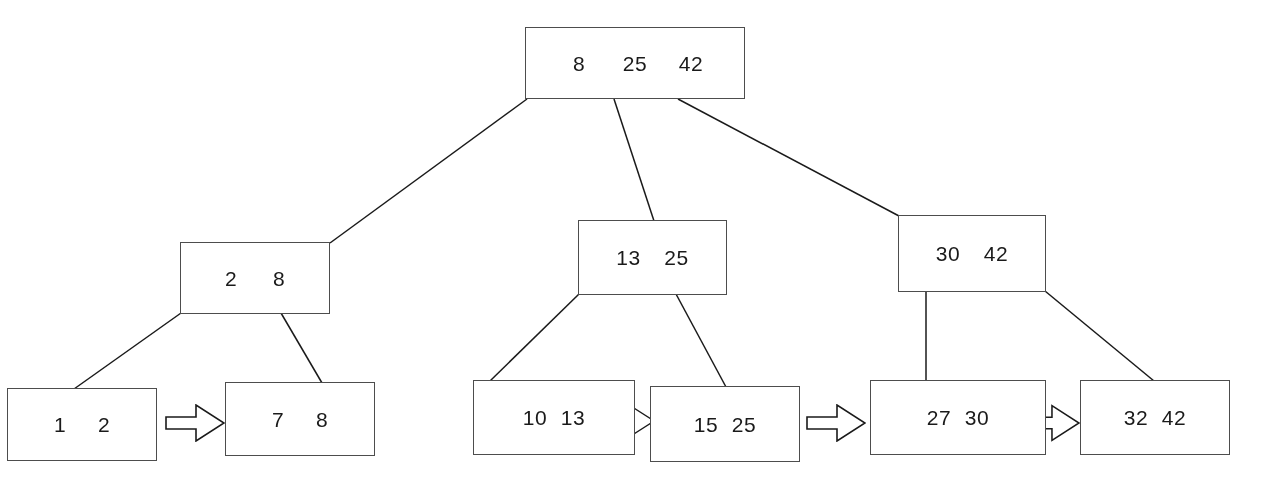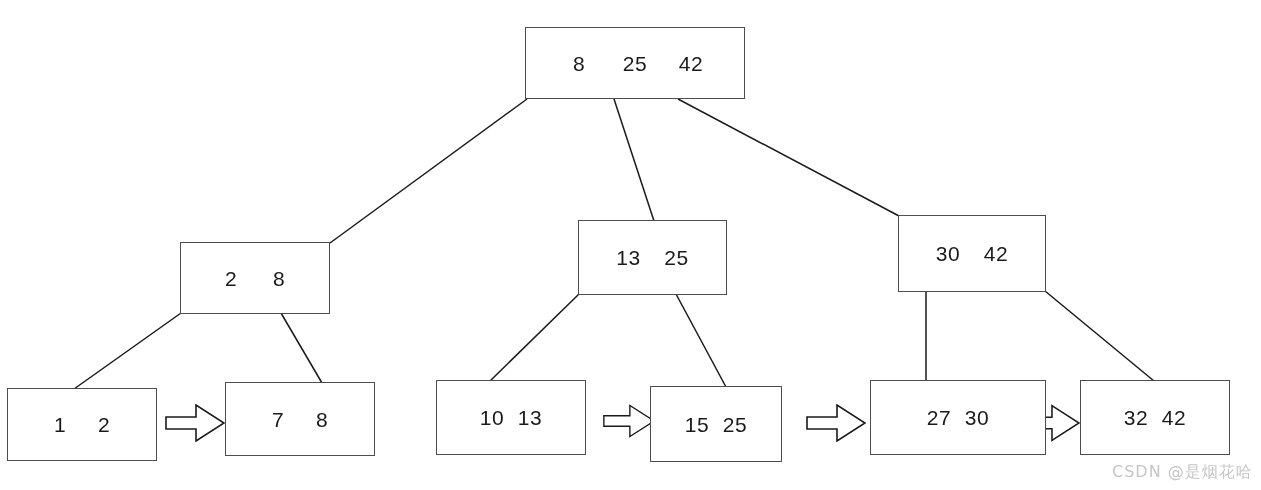--- a/index.html
+++ b/index.html
@@ -117,27 +117,27 @@
         <span class="key">1</span>
         <span class="key">2</span>
       </div>
   </div>
   <div class="node leaf" style="left: 225px; top: 382px; width: 150px; height: 74px; border-color: rgb(77, 77, 77);">
     <div class="node-keys" style="color: rgb(26, 26, 26);">
         <span class="key">7</span>
         <span class="key">8</span>
       </div>
   </div>
-  <div class="node leaf tight" style="left: 436px; top: 380px; width: 150px; height: 75px; border-color: rgb(77, 77, 77);">
+  <div class="node leaf tight" style="left: 473px; top: 380px; width: 162px; height: 75px; border-color: rgb(77, 77, 77);">
     <div class="node-keys" style="color: rgb(26, 26, 26);">
         <span class="key">10</span>
         <span class="key">13</span>
       </div>
   </div>
-  <div class="node leaf tight" style="left: 650px; top: 386px; width: 132px; height: 76px; border-color: rgb(77, 77, 77);">
+  <div class="node leaf tight" style="left: 650px; top: 386px; width: 150px; height: 76px; border-color: rgb(77, 77, 77);">
     <div class="node-keys" style="color: rgb(26, 26, 26);">
         <span class="key">15</span>
         <span class="key">25</span>
       </div>
   </div>
   <div class="node leaf tight" style="left: 870px; top: 380px; width: 176px; height: 75px; border-color: rgb(77, 77, 77);">
     <div class="node-keys" style="color: rgb(26, 26, 26);">
         <span class="key">27</span>
         <span class="key">30</span>
       </div>
@@ -157,14 +157,13 @@
           <polygon points="1,13 31,13 31,1 59,19 31,37 31,25 1,25" fill="#ffffff" stroke="#1a1a1a" stroke-width="1.6" stroke-linejoin="miter"></polygon>
         </svg></div>
       <div class="arrow" style="left: 806px; top: 404px; width: 60px; height: 38px;"><svg viewBox="0 0 60 38" width="60" height="38">
           <polygon points="1,13 31,13 31,1 59,19 31,37 31,25 1,25" fill="#ffffff" stroke="#1a1a1a" stroke-width="1.6" stroke-linejoin="miter"></polygon>
         </svg></div>
       <div class="arrow" style="left: 1022px; top: 404px; width: 58px; height: 38px;"><svg viewBox="0 0 60 38" width="58" height="38">
           <polygon points="1,13 31,13 31,1 59,19 31,37 31,25 1,25" fill="#ffffff" stroke="#1a1a1a" stroke-width="1.6" stroke-linejoin="miter"></polygon>
         </svg></div>
     </div>
 
-  <div class="watermark" style="left: 1112px; top: 462px; color: rgb(198, 198, 198);">CSDN @是烟花哈</div>
 </div>
 
 </body></html>

